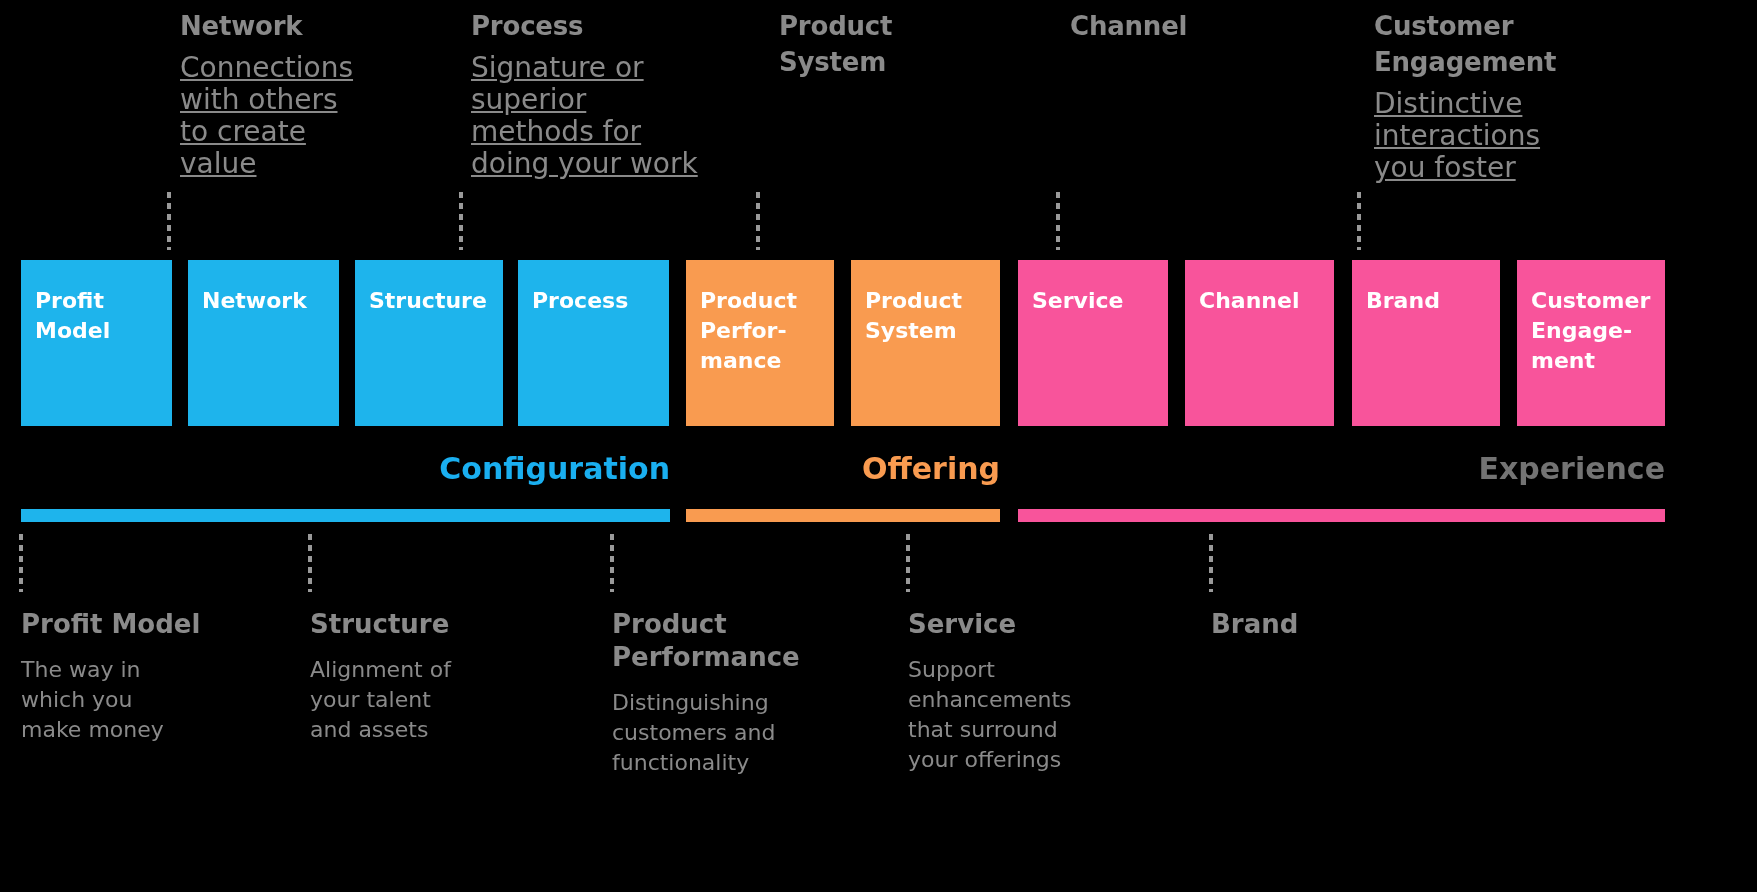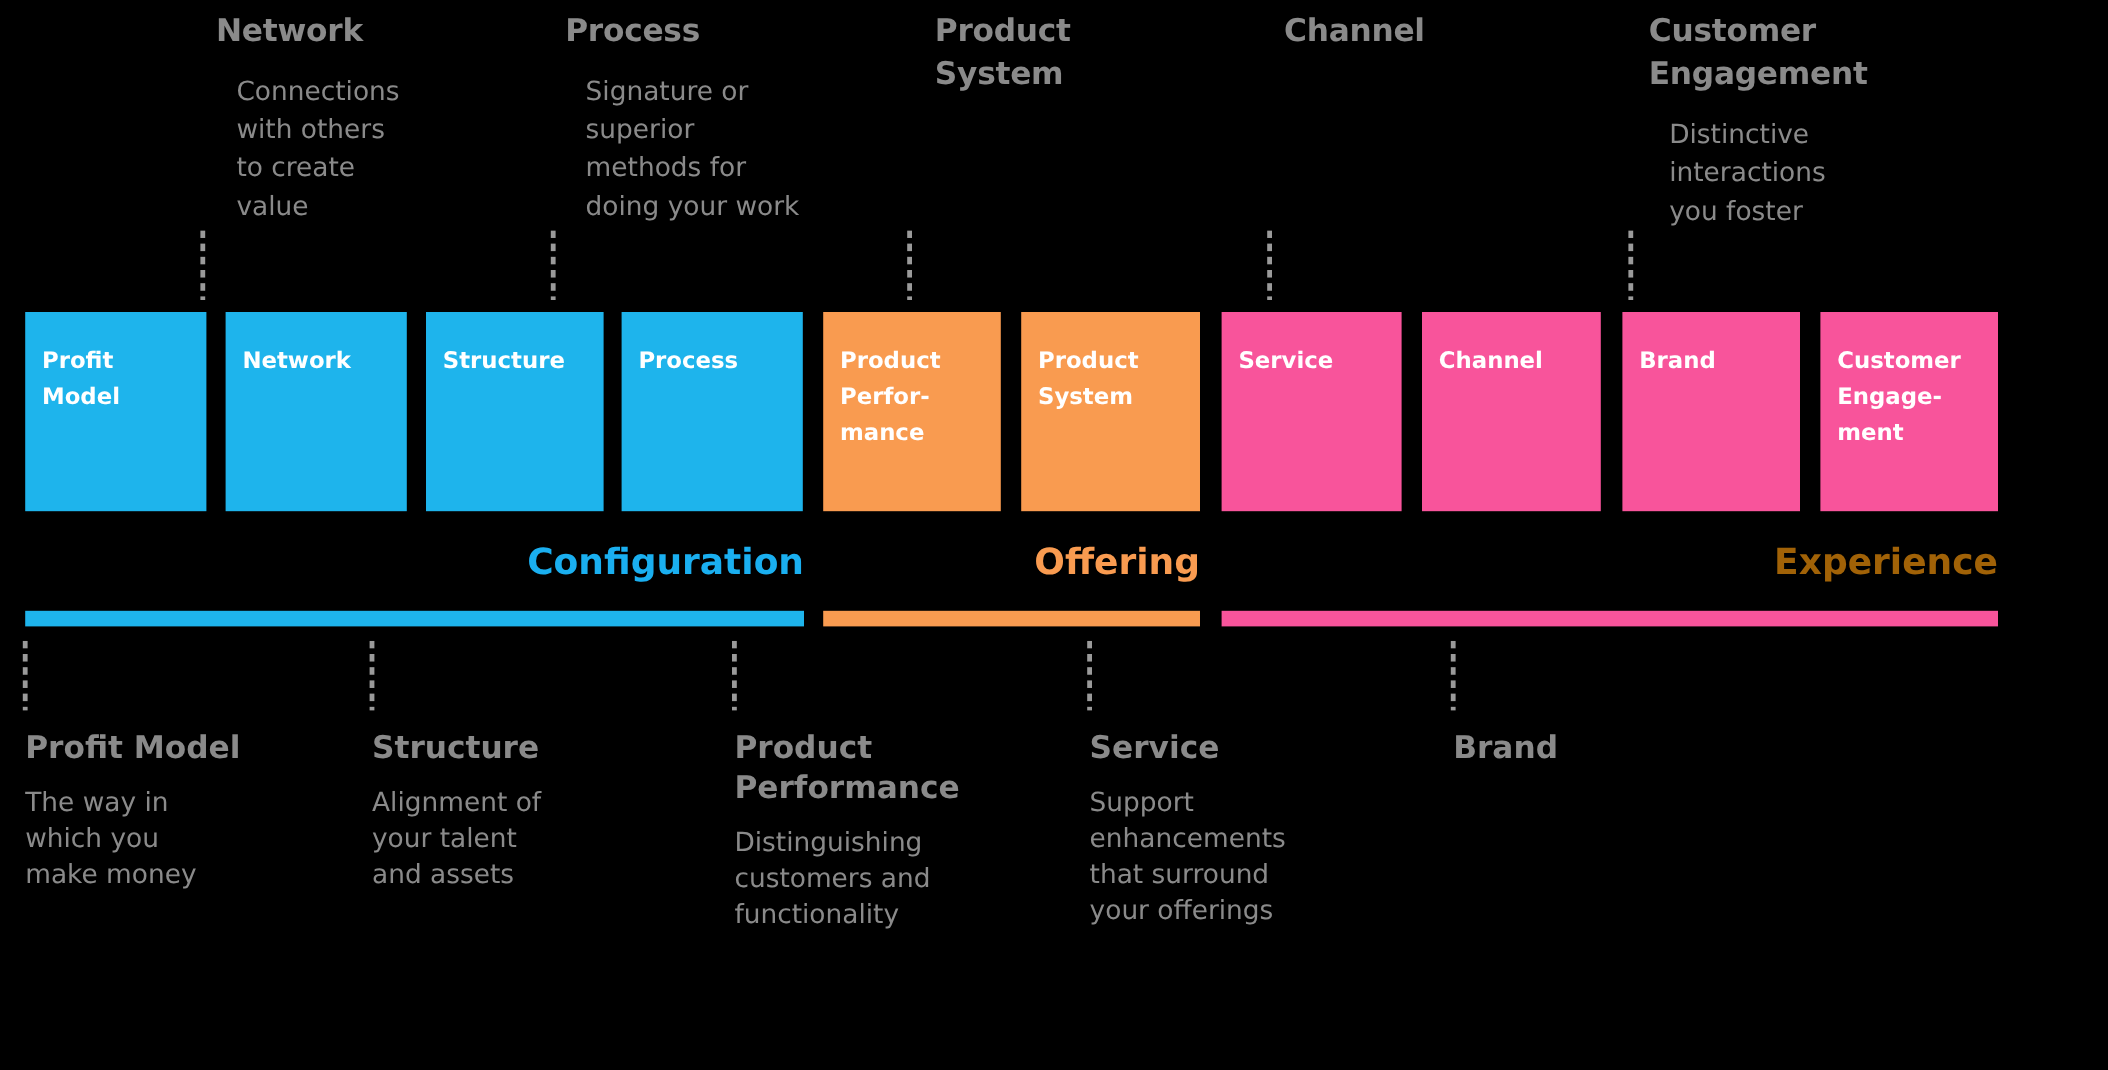--- a/index.html
+++ b/index.html
@@ -27,25 +27,26 @@
     font-size: 26px;
     line-height: 36px;
     color: #8a8a8a;
     letter-spacing: -0.2px;
     white-space: pre-line;
     margin: 0 0 8px 0;
   }
   .top-desc {
     font-family: "DejaVu Sans", sans-serif;
     font-weight: normal;
-    font-size: 22px;
+    font-size: 28px;
     line-height: 32px;
     color: #8a8a8a;
     white-space: pre-line;
-    margin: 17px;
+    margin: 0;
+    text-decoration: underline;
   }
 
   
   .dotline {
     position: absolute;
     width: 4px;
     background-image: linear-gradient(#9a9a9a 55%, rgba(0,0,0,0) 0%);
     background-position: left top;
     background-size: 4px 11px;
     background-repeat: repeat-y;
@@ -55,21 +56,21 @@
   .box {
     position: absolute;
     top: 260px;
     height: 166px;
     box-sizing: border-box;
     padding: 26px 14px 0 14px;
   }
   .box-label {
     font-family: "DejaVu Sans", sans-serif;
     font-weight: bold;
-    font-size: 19px;
+    font-size: 22px;
     line-height: 30px;
     color: #ffffff;
     white-space: pre-line;
     margin: 0;
   }
   .box.blue   { background: #1eb4ec; }
   .box.orange { background: #f99b50; }
   .box.pink   { background: #f8549b; }
 
   
@@ -78,21 +79,21 @@
     top: 449px;
     font-family: "DejaVu Sans", sans-serif;
     font-weight: bold;
     font-size: 30px;
     line-height: 40px;
     text-align: right;
     white-space: nowrap;
   }
   .cat-name.blue   { color: #1aaff0; }
   .cat-name.orange { color: #f99b50; }
-  .cat-name.pink   { color: #a16207; }
+  .cat-name.pink   { color: #737373; }
 
   
   .cat-bar {
     position: absolute;
     top: 509px;
     height: 13px;
   }
   .cat-bar.blue   { background: #1eb4ec; }
   .cat-bar.orange { background: #f99b50; }
   .cat-bar.pink   { background: #f8549b; }

